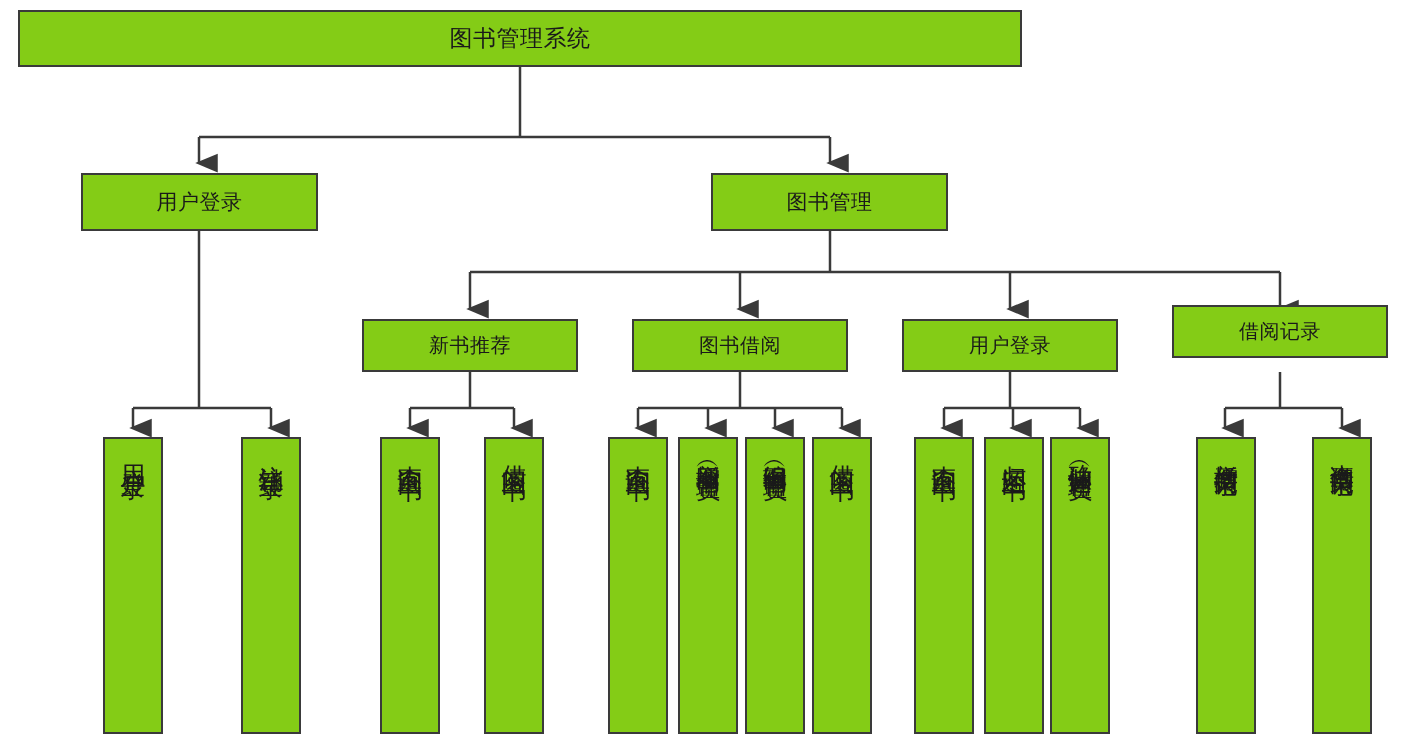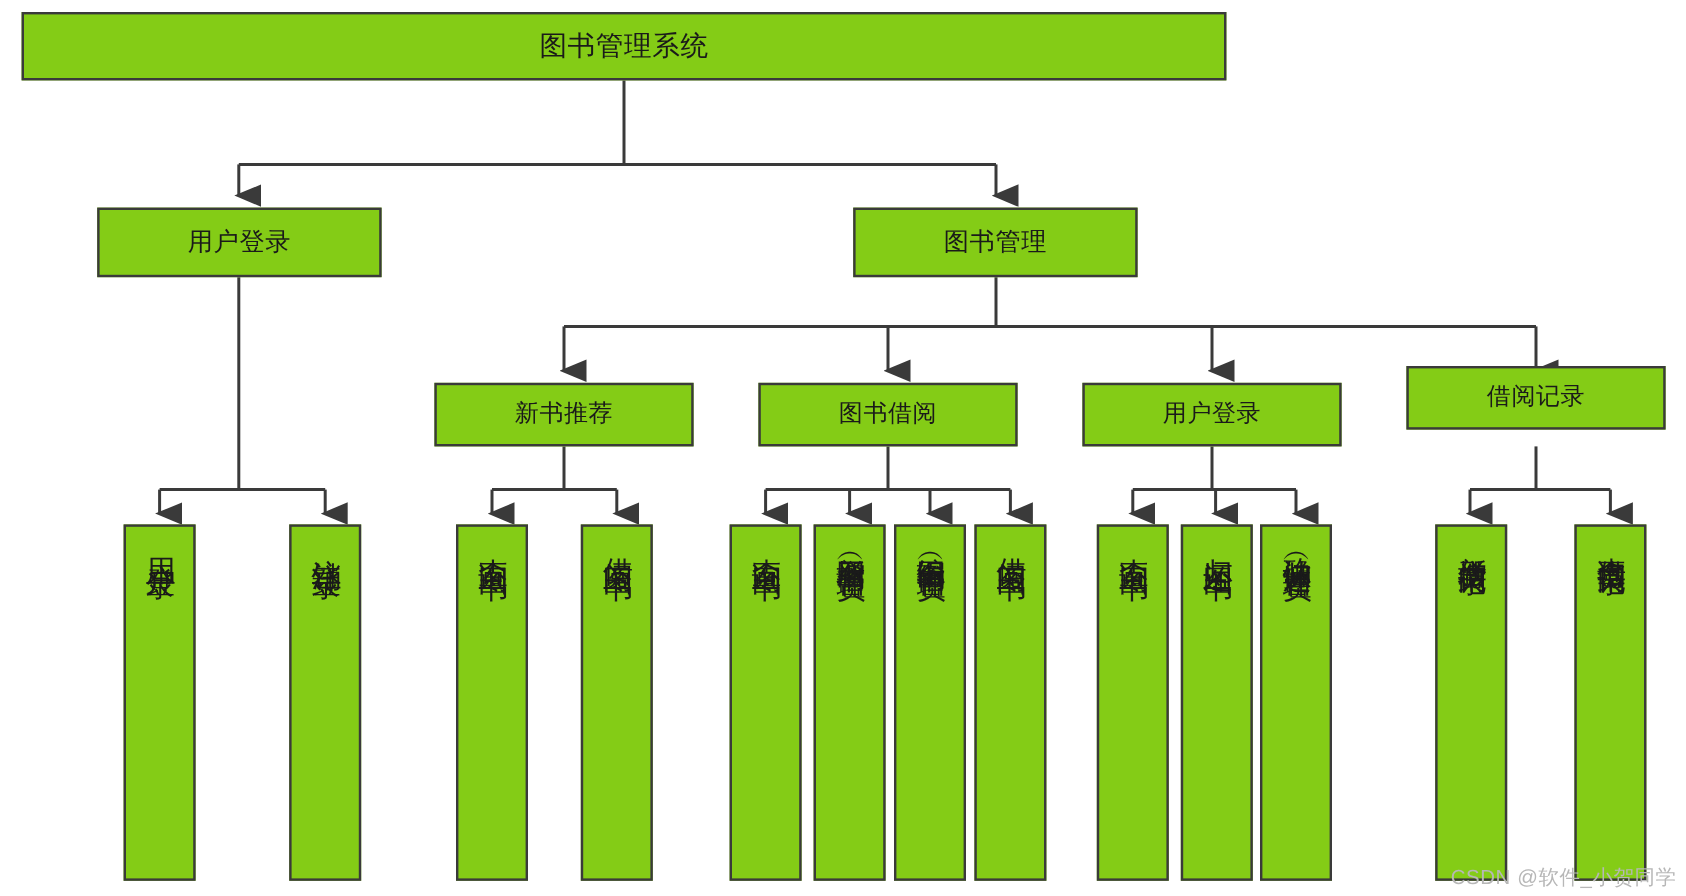--- a/index.html
+++ b/index.html
@@ -210,15 +210,14 @@
     <span class="lbl">确认归还（管理员）</span>
   </div>
 
   <div class="node leaf tall" style="left:1196px;">
     <span class="lbl">新增借阅记录</span>
   </div>
   <div class="node leaf tall" style="left:1312px;">
     <span class="lbl">查询借阅记录</span>
   </div>
 
-  <div class="watermark">CSDN @软件_小贺同学</div>
 
 </div>
 
 </body></html>

